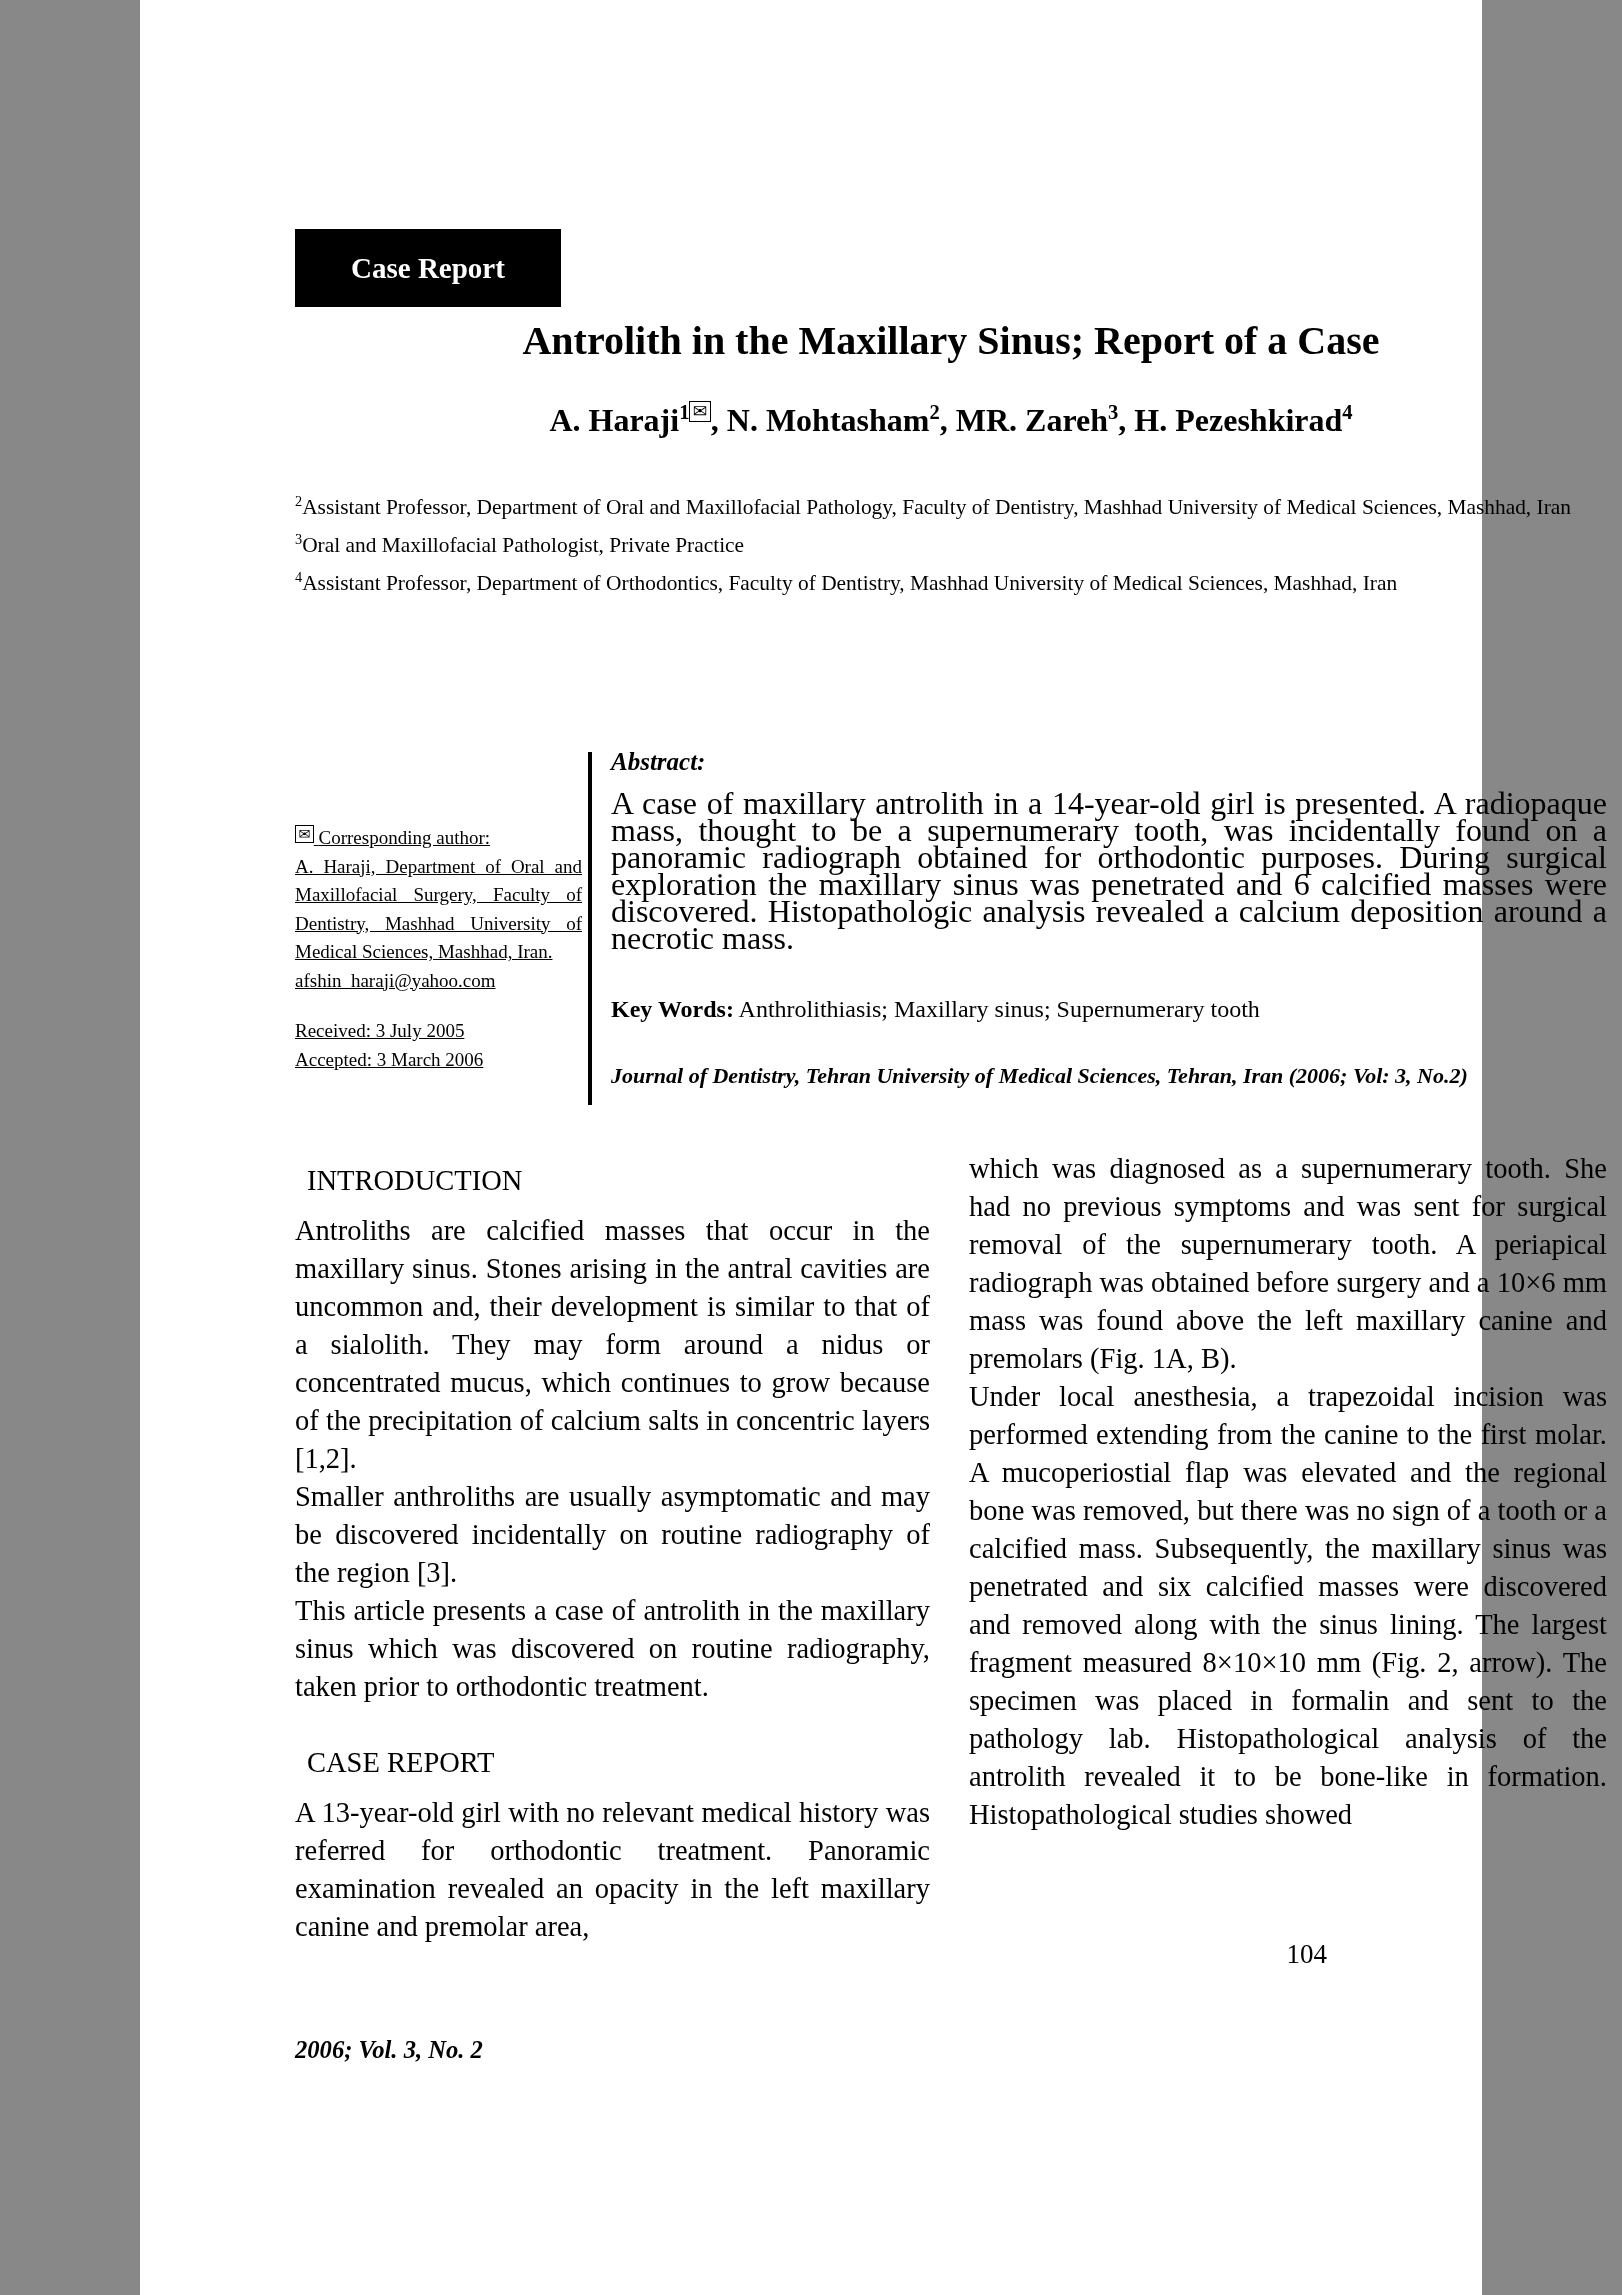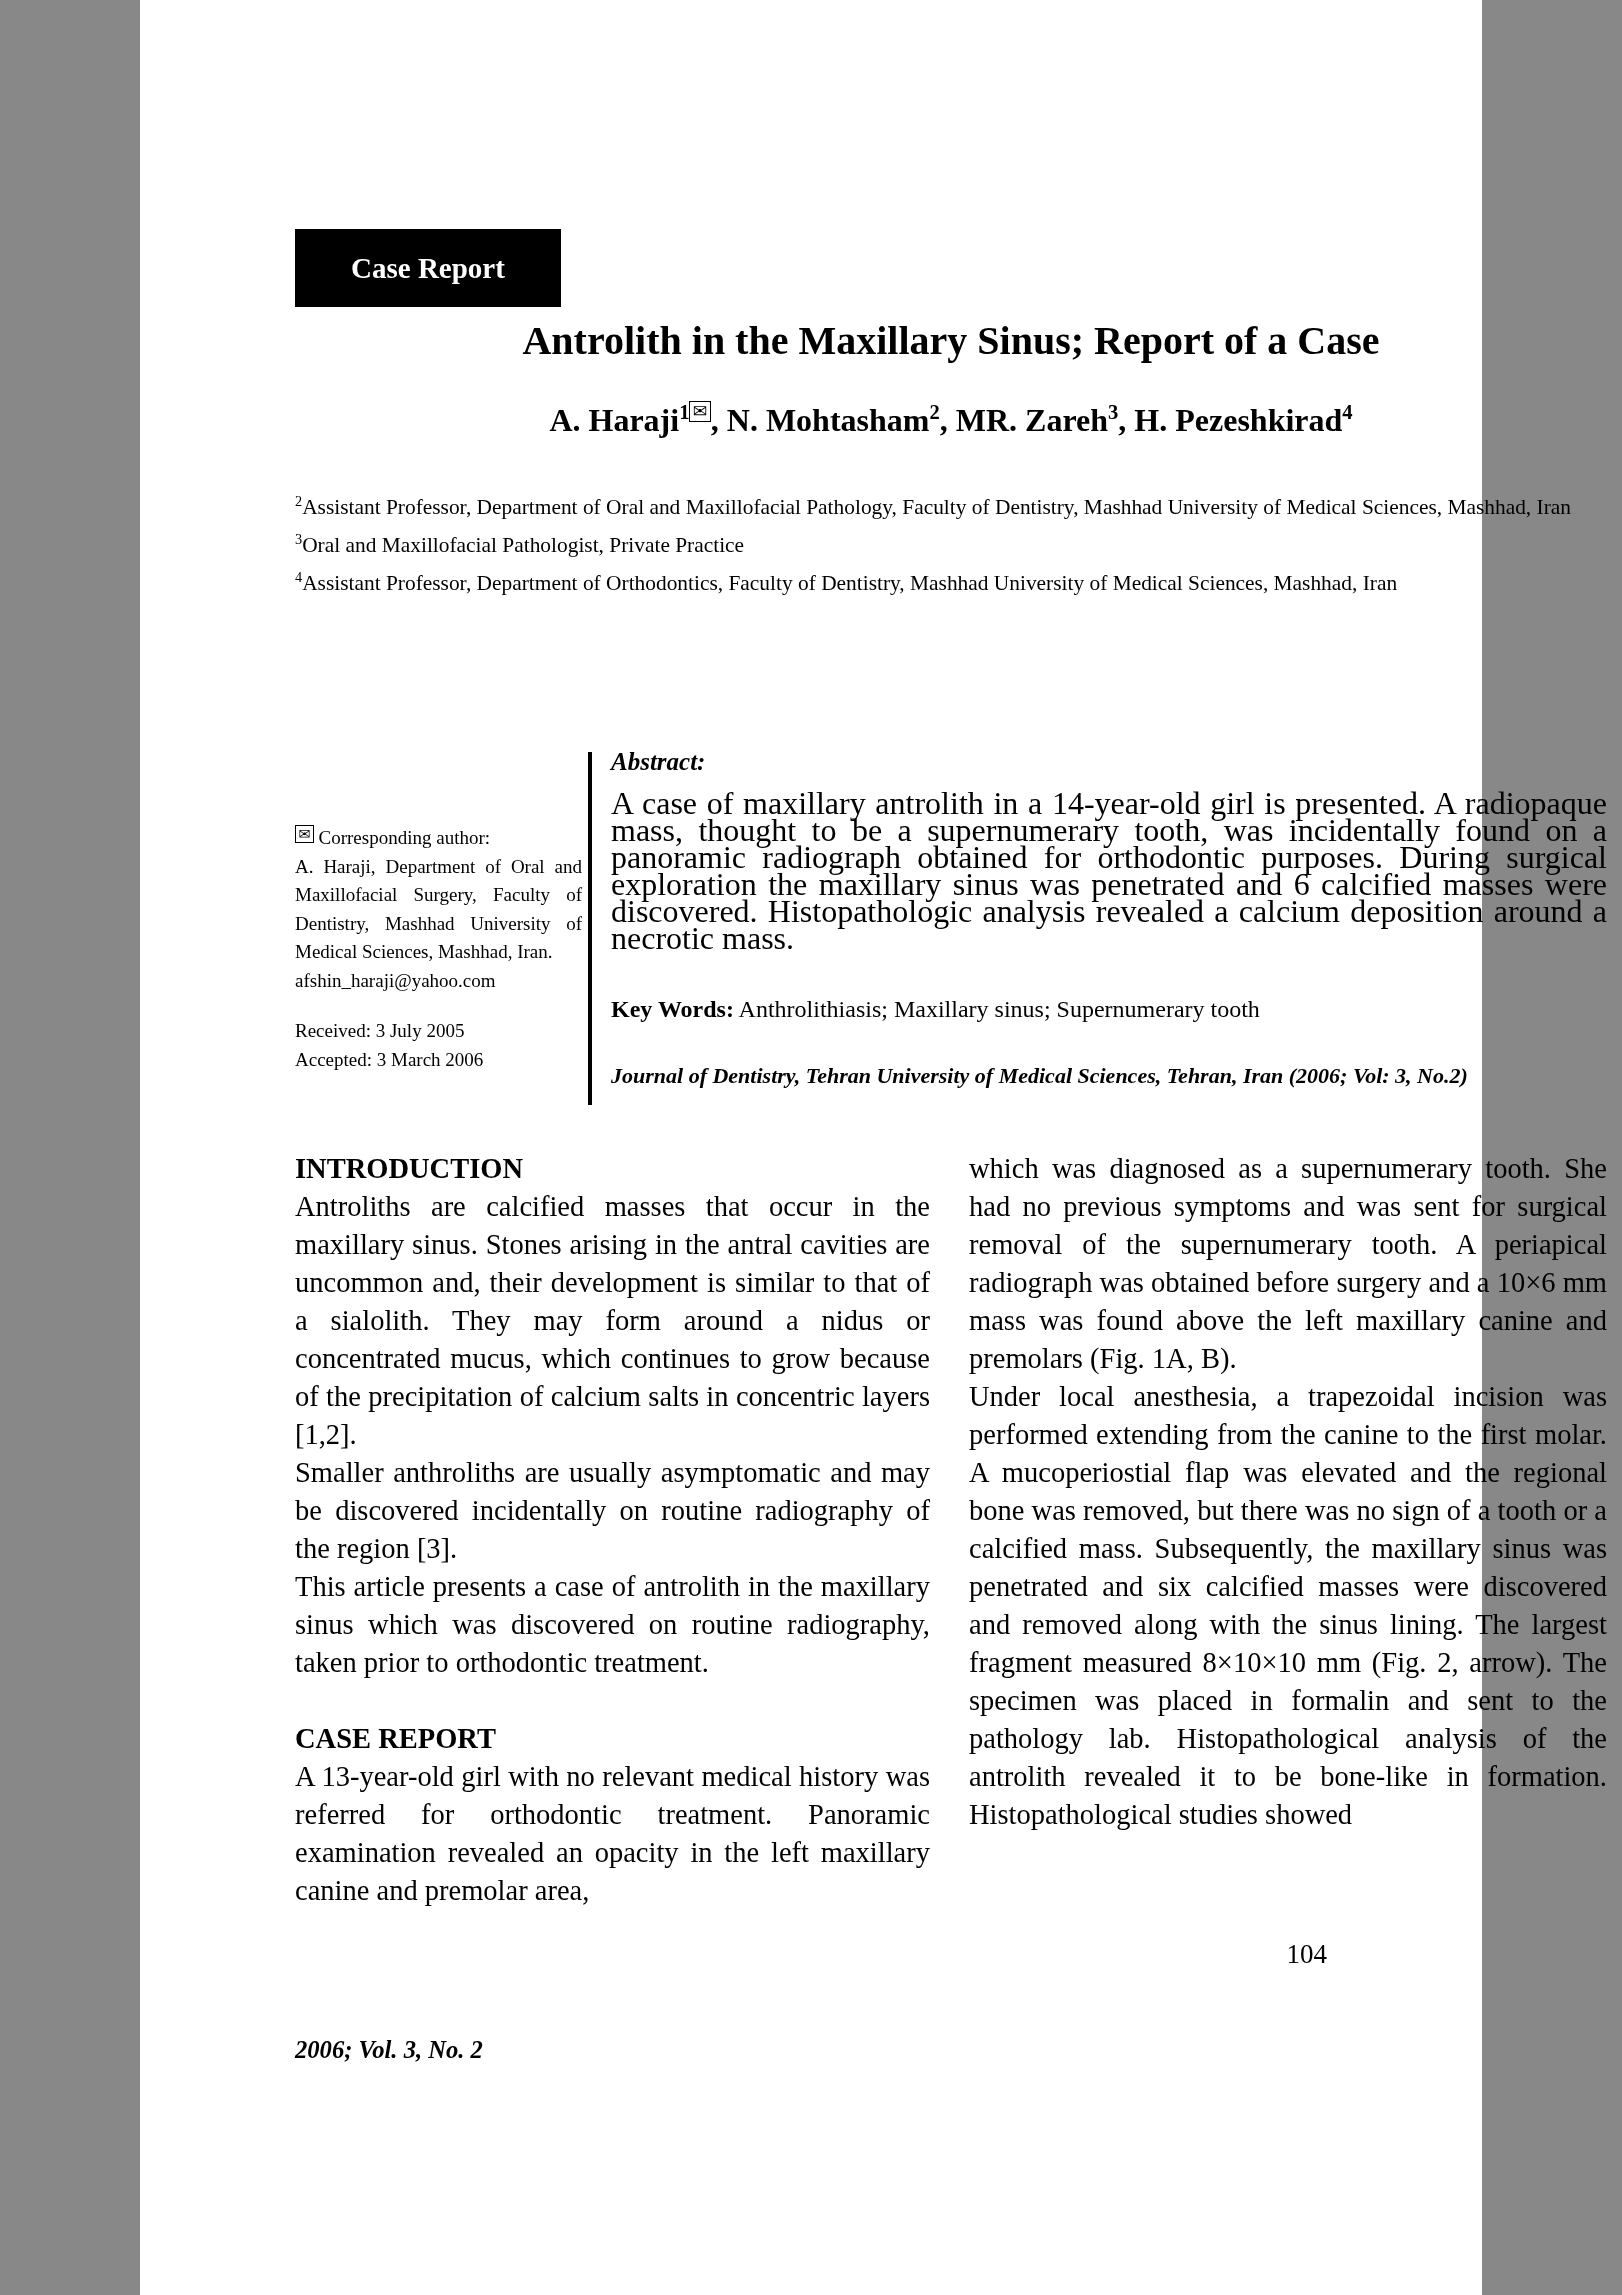--- a/index.html
+++ b/index.html
@@ -41,21 +41,21 @@
     position:absolute; left:155px; top:485px; width:1312px;
     font-size:21.4px; line-height:32px; text-align:justify;
   }
   .affil { margin:0; }
   .affil sup { font-size:14.3px; }
 
   .sidebar {
     position:absolute; left:155px; top:824px; width:287px;
     font-size:19px; line-height:28.5px;
   }
-  .sidebar p { margin:0; }
+  .sidebar p { margin:0;text-decoration:underline; }
   .corr-line .mail-badge { font-size:14.3px; line-height:16px; vertical-align:4.8px; border-width:1.2px; }
   .corr-addr { text-align:justify; }
   .received { margin-top:22px !important; }
 
   .vbar {
     position:absolute; left:448px; top:752px;
     width:4px; height:353px; background:#000000;
   }
 
   .abstract { position:absolute; left:471px; top:748px; width:996px; }
@@ -70,21 +70,21 @@
     margin:40px 0 0 0;
     font-size:22px; font-weight:bold; font-style:italic;
   }
 
   .col {
     position:absolute; top:1150px;
     font-size:28.5px; line-height:38px; text-align:justify;
   }
   .col-left  { left:155px;  width:635px; }
   .col-right { left:829px; width:638px; }
-  .col h3 { margin:0; font-size:28.5px; font-weight:bold; }
+  .col h3 { margin:12px; font-size:28.5px; font-weight:normal; }
   .col p  { margin:0; }
   .col h3.case { margin-top:38px; }
 
   .footer-left {
     position:absolute; left:155px; top:2036px;
     font-size:24.6px; font-weight:bold; font-style:italic;
   }
   .footer-right {
     position:absolute; right:155px; top:1939px;
     font-size:27px;

